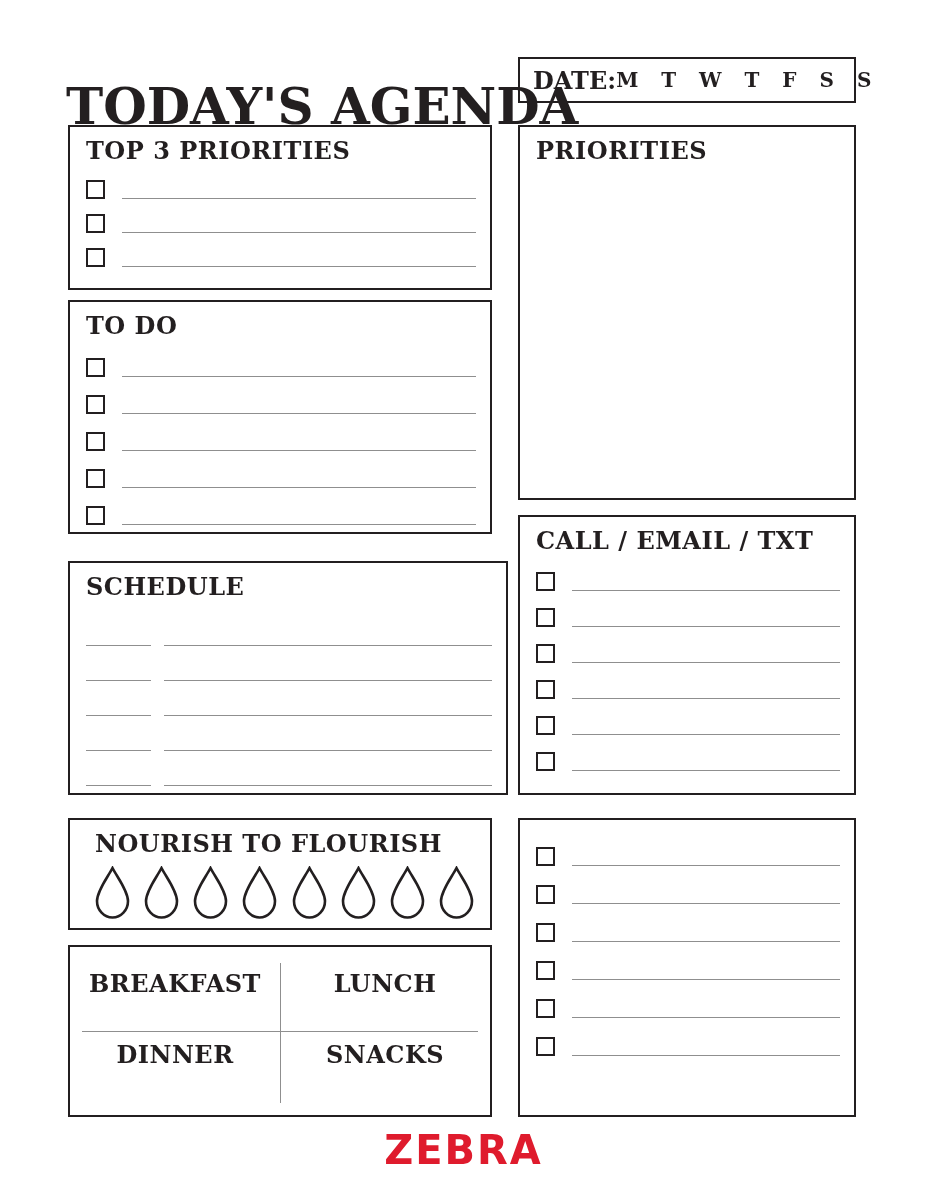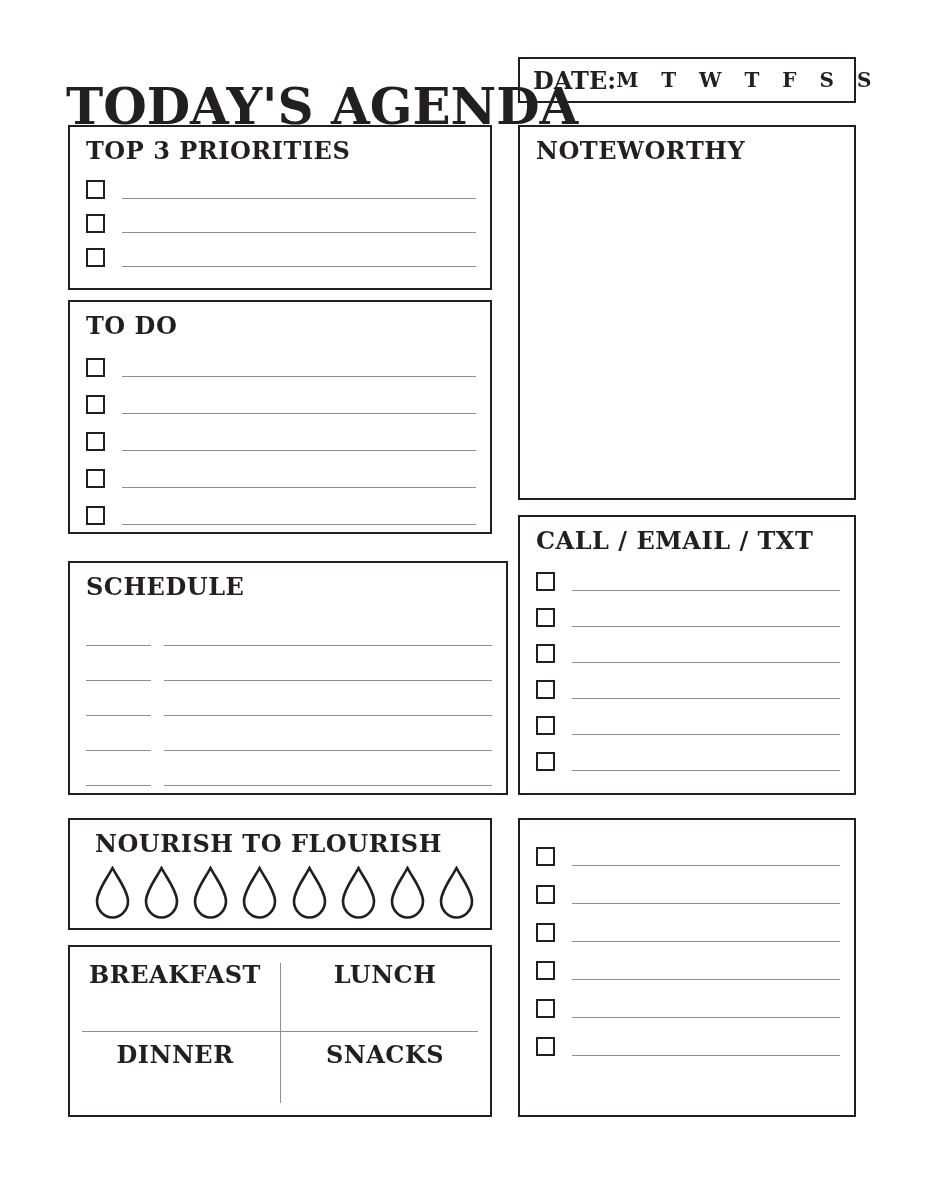--- a/index.html
+++ b/index.html
@@ -53,21 +53,21 @@
   .sched-row .write-line{margin-left:13px;}
   .sec-schedule .rows{margin-top:10px;}
   
   .drops{display:flex;justify-content:space-between;margin-top:8px;padding:0 2px;}
   .droplet svg{display:block;}
   
   .sec-meals{padding:0;}
   .meal-grid{position:relative;width:100%;height:100%;display:grid;
     grid-template-columns:1fr 1fr;grid-template-rows:1fr 1fr;}
   .meal-cell{display:flex;justify-content:center;align-items:flex-start;}
-  .meal-cell.top{padding-top:13px;}
+  .meal-cell.top{padding-top:22px;}
   .meal-cell.bottom{padding-top:9px;}
   .meal-label{font-size:24px;font-weight:bold;letter-spacing:0.5px;}
   .meal-div-h{position:absolute;left:12px;right:12px;top:50%;height:0;border-top:1px solid #8f8f8f;}
   .meal-div-v{position:absolute;left:50%;top:16px;bottom:12px;width:0;border-left:1px solid #8f8f8f;}
   
   .notes-area{position:absolute;left:8px;right:8px;top:44px;bottom:8px;}
   
   .sec-priorities{left:68px;top:125px;width:424px;height:165px;}
   .sec-todo      {left:68px;top:300px;width:424px;height:234px;}
   .sec-schedule  {left:68px;top:561px;width:440px;height:234px;}
@@ -227,21 +227,21 @@
       </div>
       <div class="meal-cell bottom">
         <span class="meal-label">SNACKS</span>
       </div>
       <div class="meal-div-h"></div>
       <div class="meal-div-v"></div>
     </div>
   </div>
 
   <div class="box sec-noteworthy">
-    <h2 class="heading">NOTEWORTHY</h2>
+    <h2 class="heading">PRIORITIES</h2>
     <div class="notes-area"></div>
   </div>
 
   <div class="box sec-call">
     <h2 class="heading">CALL / EMAIL / TXT</h2>
     <div class="rows">
       <div class="check-row">
         <span class="checkbox"></span>
         <span class="write-line"></span>
       </div>
@@ -290,14 +290,15 @@
         <span class="checkbox"></span>
         <span class="write-line"></span>
       </div>
         <div class="check-row">
         <span class="checkbox"></span>
         <span class="write-line"></span>
       </div>
       </div>
   </div>
 
+  <div class="brand">ZEBRA</div>
 
 </div>
 
 </body></html>

